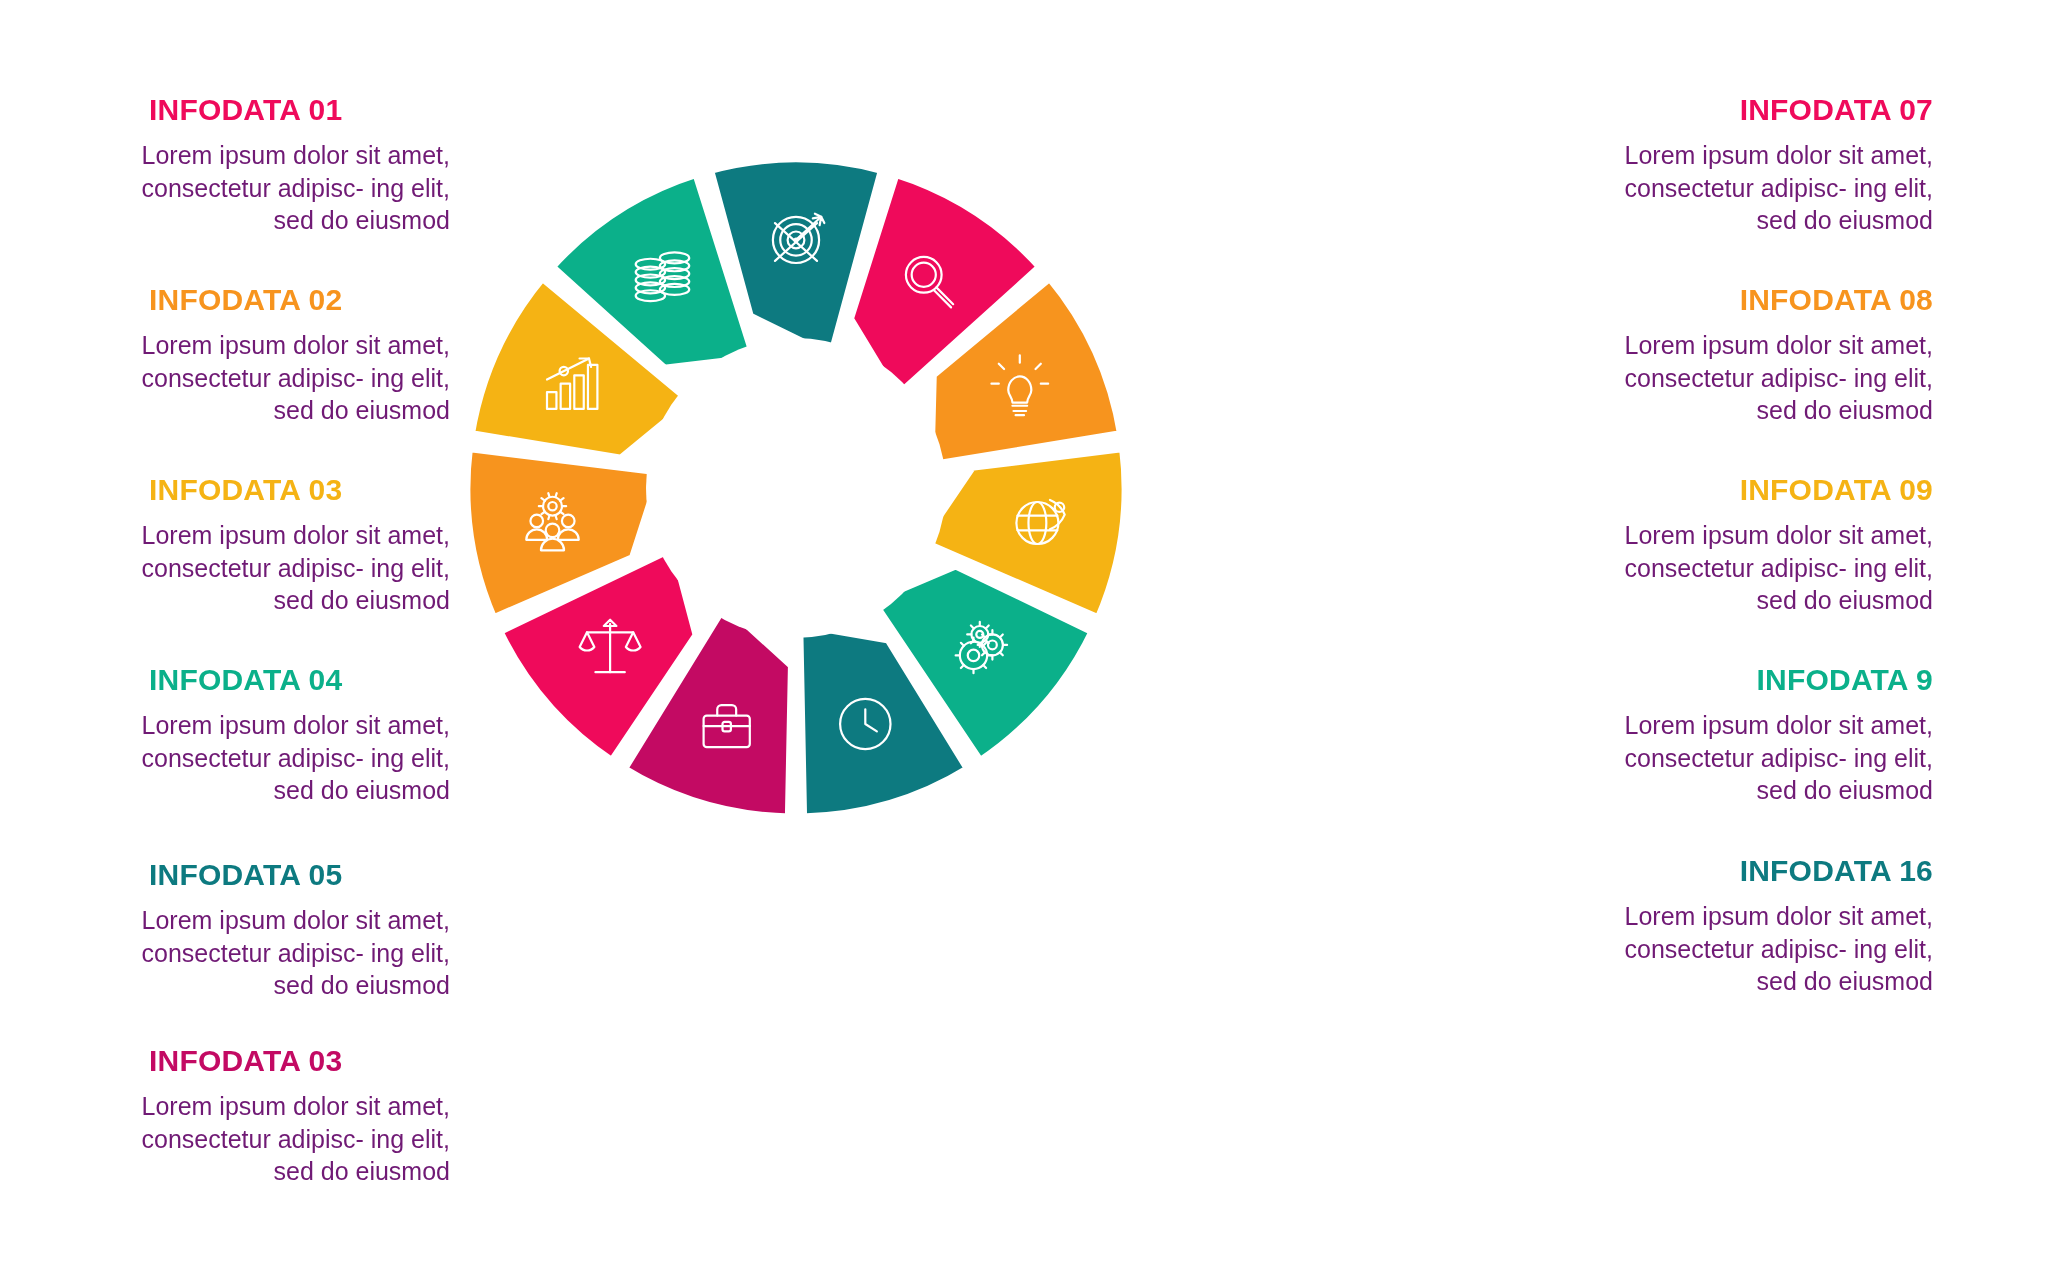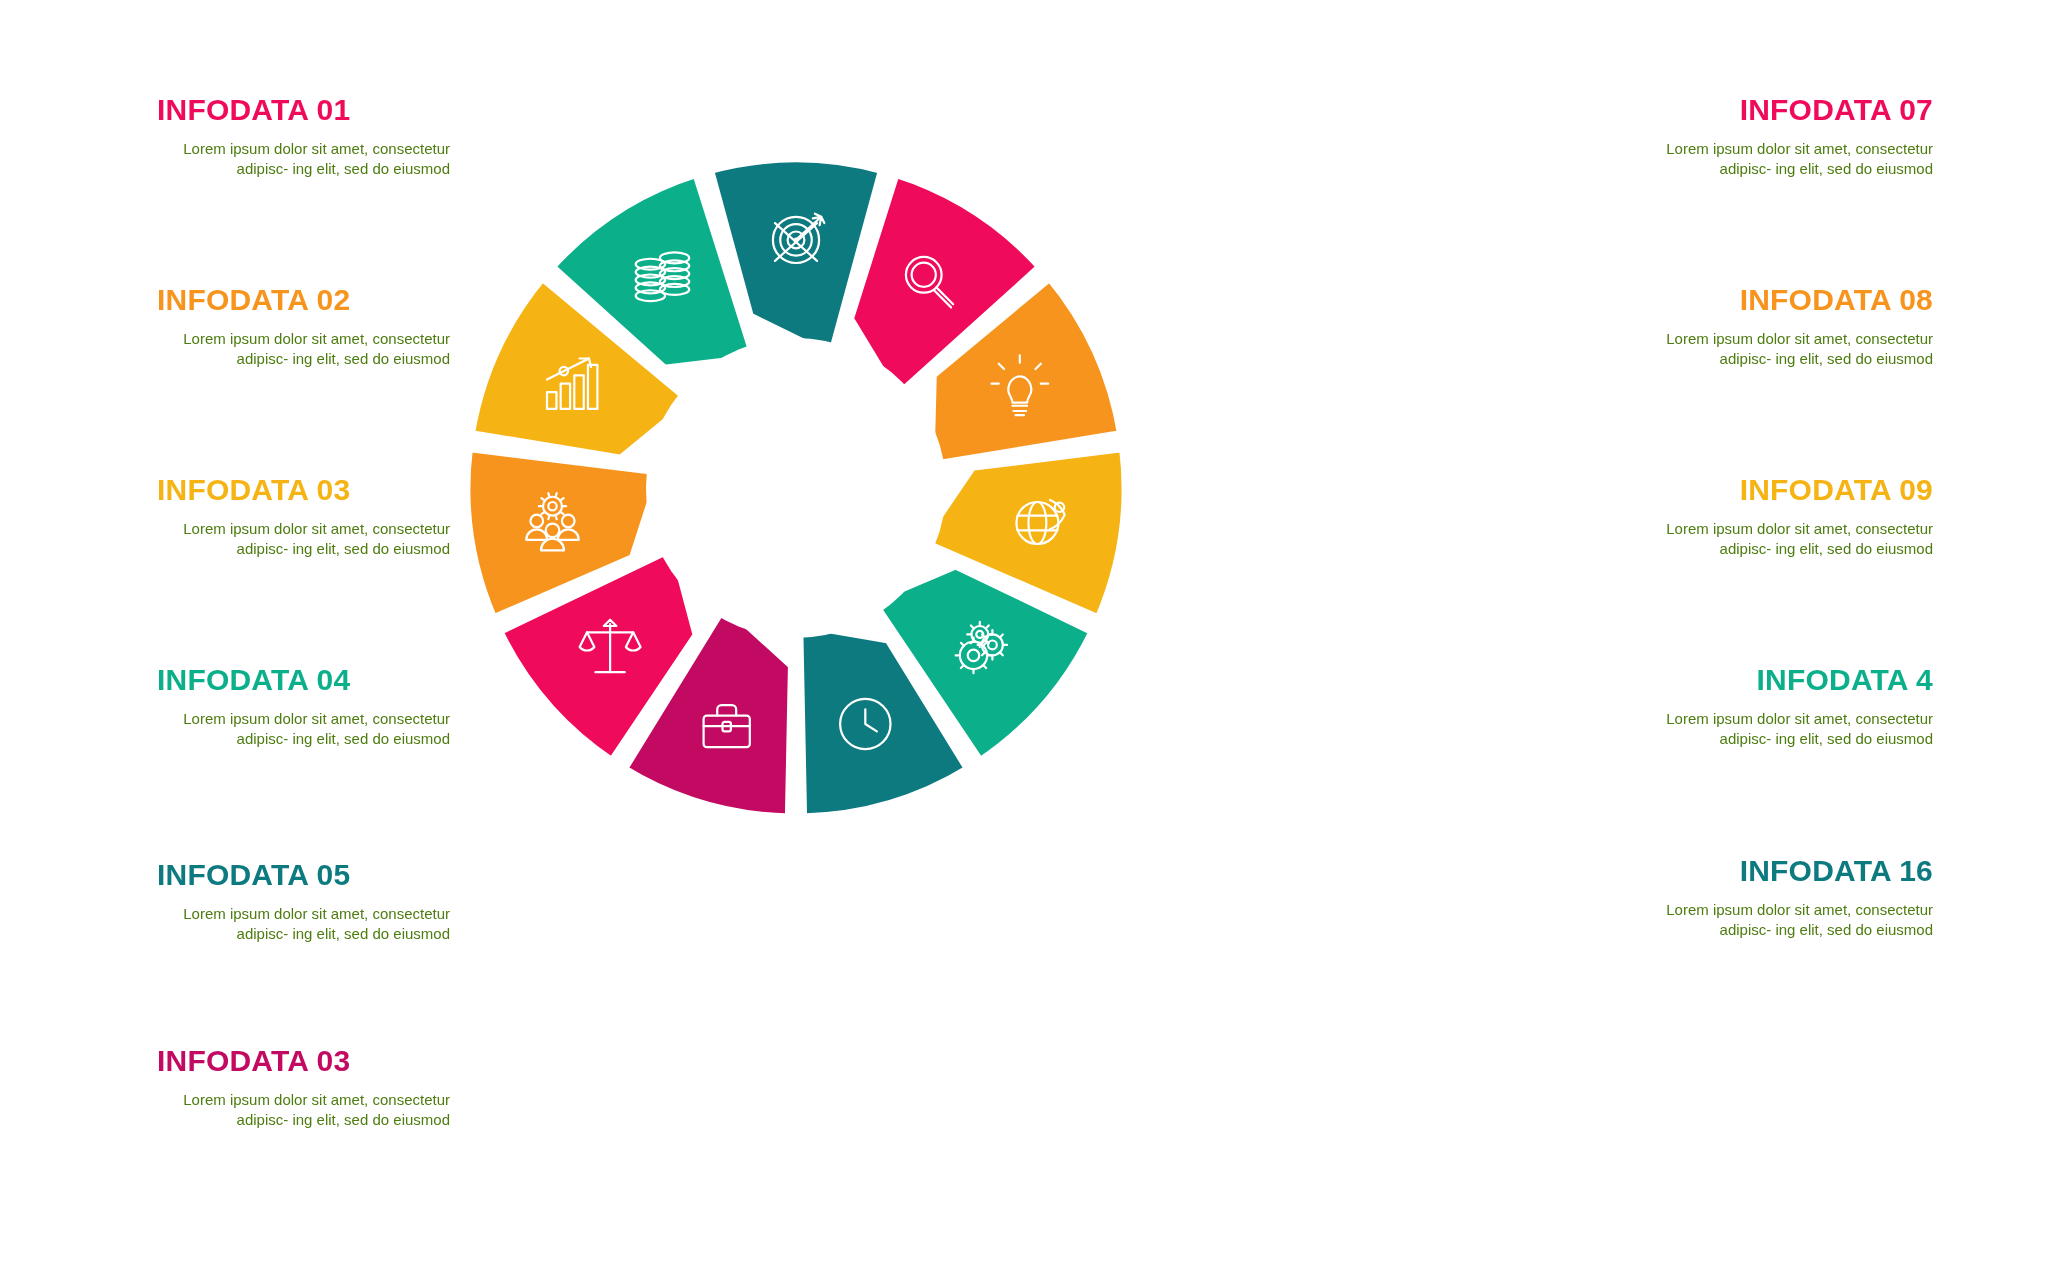--- a/index.html
+++ b/index.html
@@ -13,31 +13,31 @@
   
   .col{position:absolute;top:0;width:310px;}
   .col.left{left:140px;text-align:left;}
   .col.right{right:100px;text-align:right;}
 
   .entry{position:absolute;width:310px;}
   .col.left .entry{left:0;}
   .col.right .entry{right:15px;}
 
   .entry h3{
-    margin:0 0 14px 17px;
+    margin:0 0 14px 9px;
     font-size:30px;
     font-weight:bold;
     letter-spacing:0.2px;
     line-height:1;
   }
   .entry p{
     margin:0;
-    font-size:15px;
+    font-size:25px;
     line-height:1.30;
-    color:#4d7c0f;
+    color:#701a75;
     font-weight:normal;
   }
   .col.left .entry p{text-align:right;}
   .col.right .entry p{text-align:right;}
   .col.left .entry h3{text-align:left;}
   .col.right .entry h3{text-align:right;}
 
   
   #wheel{position:absolute;left:396px;top:88px;width:800px;height:800px;}
   #wheel svg{display:block;width:800px;height:800px;overflow:visible;}
@@ -191,21 +191,21 @@
       </div>
       <div class="entry" style="top: 285px;">
         <h3 style="color: rgb(247, 148, 30);">INFODATA 08</h3>
         <p>Lorem ipsum dolor sit amet, consectetur adipisc- ing elit, sed do eiusmod</p>
       </div>
       <div class="entry" style="top: 475px;">
         <h3 style="color: rgb(245, 179, 20);">INFODATA 09</h3>
         <p>Lorem ipsum dolor sit amet, consectetur adipisc- ing elit, sed do eiusmod</p>
       </div>
       <div class="entry" style="top: 665px;">
-        <h3 style="color: rgb(11, 176, 138);">INFODATA 4</h3>
+        <h3 style="color: rgb(11, 176, 138);">INFODATA 9</h3>
         <p>Lorem ipsum dolor sit amet, consectetur adipisc- ing elit, sed do eiusmod</p>
       </div>
       <div class="entry" style="top: 856px;">
         <h3 style="color: rgb(13, 122, 128);">INFODATA 16</h3>
         <p>Lorem ipsum dolor sit amet, consectetur adipisc- ing elit, sed do eiusmod</p>
       </div>
     </div>
 
 </div>
 

